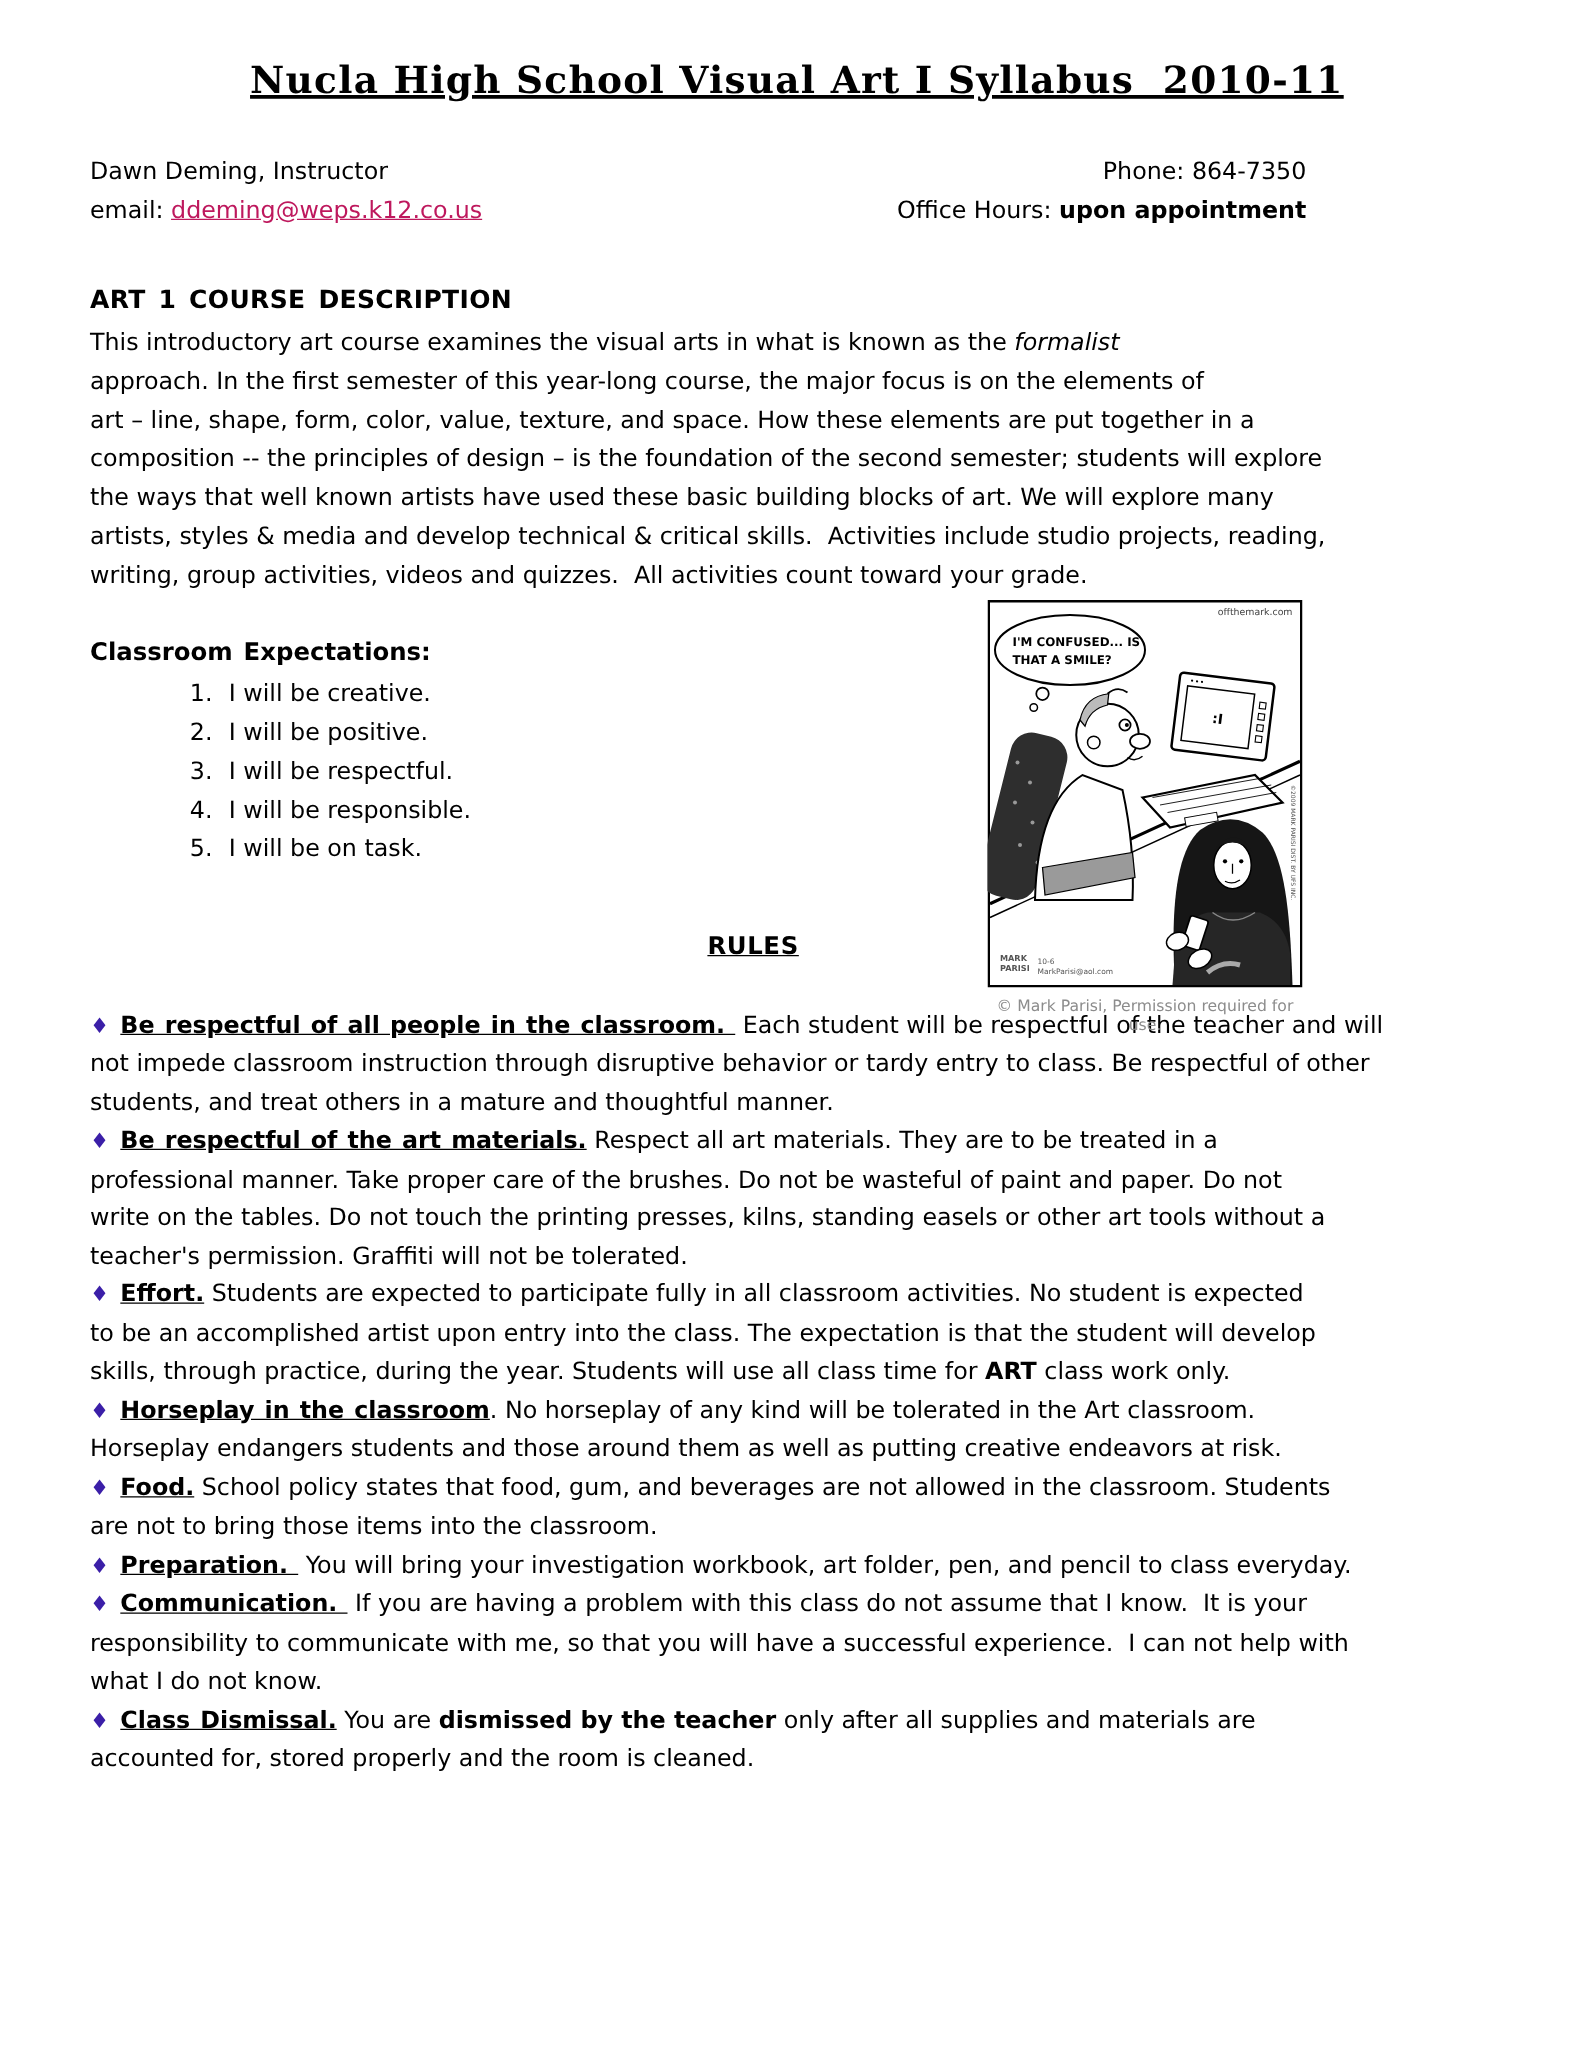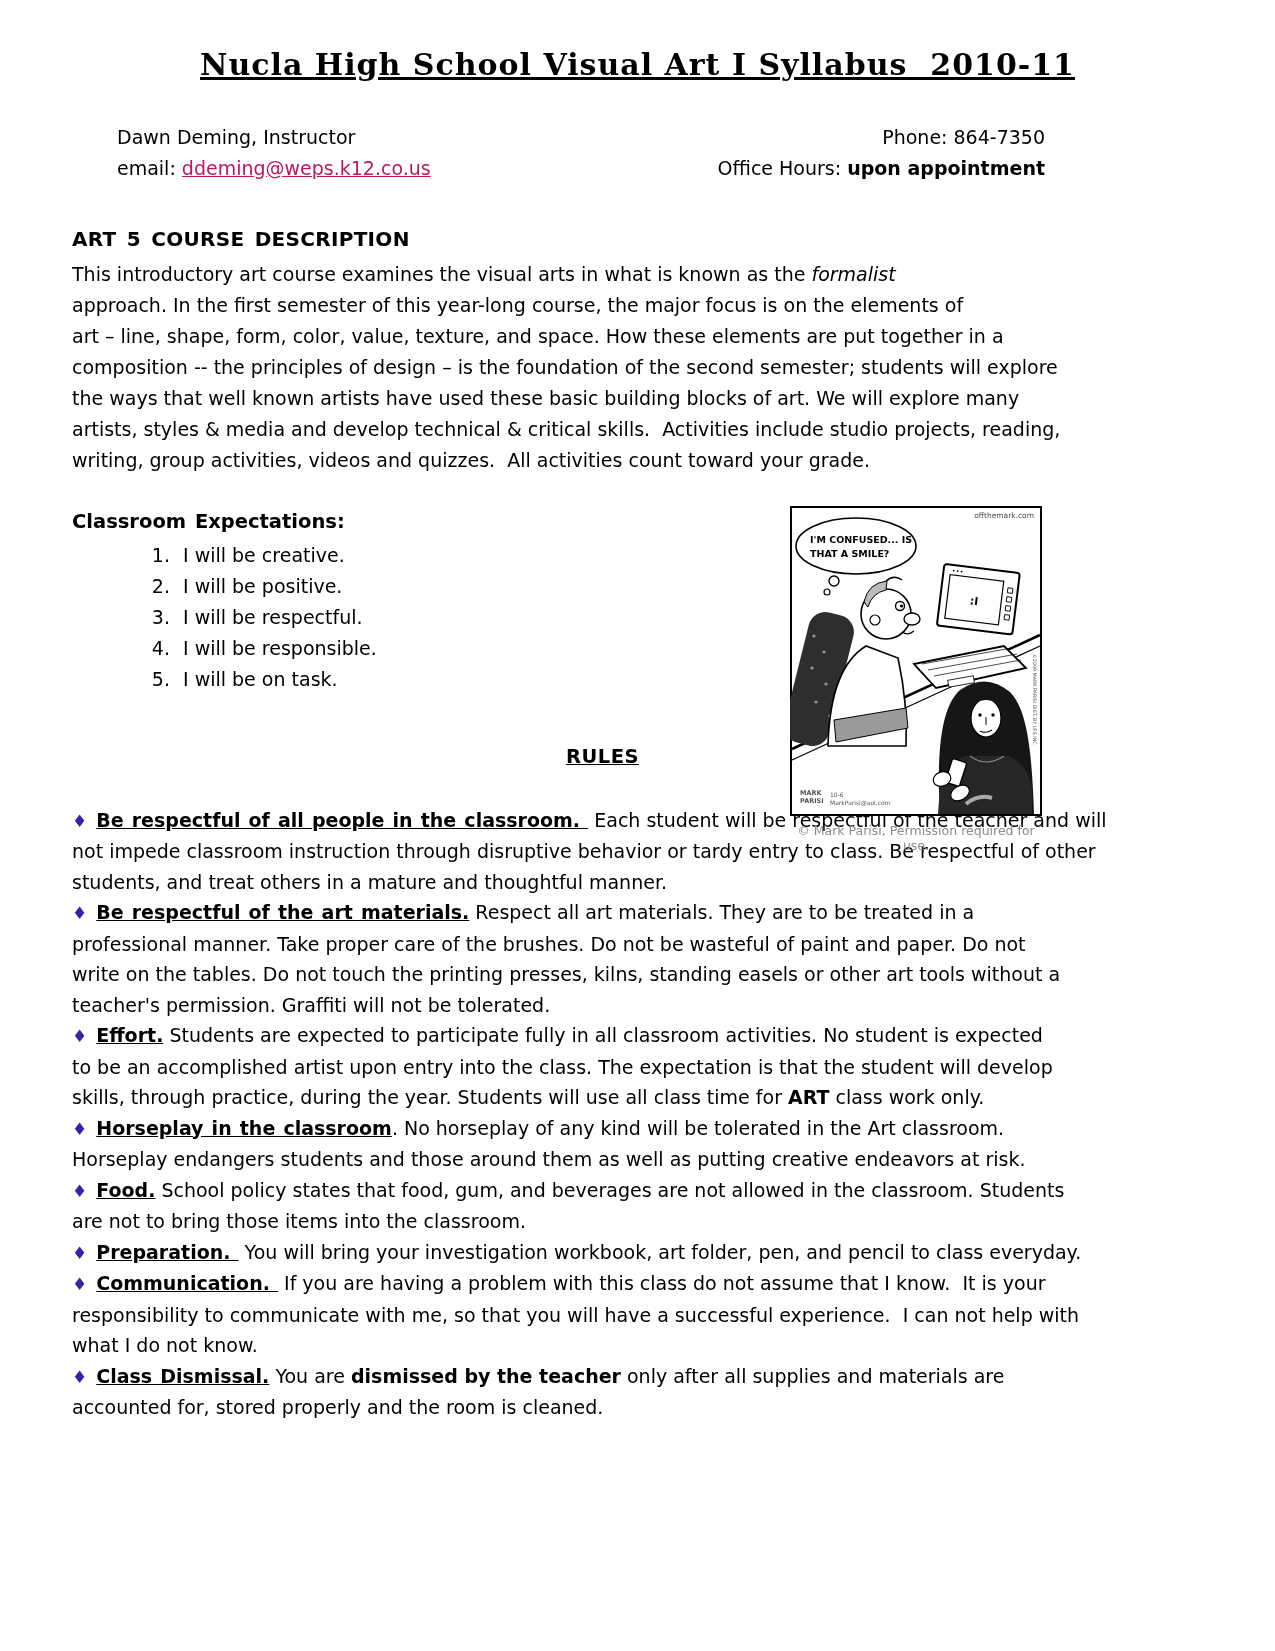--- a/index.html
+++ b/index.html
@@ -20,21 +20,21 @@
     text-align: center;
     font-family: "DejaVu Serif", "Liberation Serif", serif;
     font-size: 30px;
     font-weight: bold;
     letter-spacing: 1px;
     text-decoration: underline;
     white-space: pre;
     line-height: 1.25;
   }
 
-  .contact { margin-top: 38px; font-size: 19px; line-height: 31px; margin-left: 45px; }
+  .contact { margin-top: 38px; font-size: 19px; line-height: 31px; }
   .contact-row { display: flex; }
   .contact-left { flex: 1; }
   .contact-right { width: 400px; margin-right: 158px; text-align: right; }
   a.email-link { color: #be185d; text-decoration: underline; cursor: pointer; }
   .bold { font-weight: bold; }
 
   h2.course-heading {
     margin: 42px 0 0 0;
     font-size: 20px;
     font-weight: bold;
@@ -91,21 +91,21 @@
   .rule .lead {
     font-weight: bold;
     text-decoration: underline;
     word-spacing: 1.5px;
   }
   .rule .strong { font-weight: bold; }
 
   .cartoon-wrap {
     position: absolute;
     left: 790px;
-    top: 506px;
+    top: 480px;
     width: 252px;
   }
   .cartoon-caption {
     margin-top: 3px;
     text-align: center;
     font-size: 12.5px;
     color: #8c8c8c;
     line-height: 15px;
   }
   svg text { font-family: "DejaVu Sans", sans-serif; }
@@ -121,21 +121,21 @@
     <div class="contact-row">
       <div class="contact-left">Dawn Deming, Instructor</div>
       <div class="contact-right"><span>Phone:  </span><span>864-7350</span></div>
     </div>
     <div class="contact-row">
       <div class="contact-left"><span>email: </span><a class="email-link">ddeming@weps.k12.co.us</a></div>
       <div class="contact-right"><span>Office Hours: </span><span class="bold">upon appointment</span></div>
     </div>
   </div>
 
-  <h2 class="course-heading">ART 5 COURSE DESCRIPTION</h2>
+  <h2 class="course-heading">ART 1 COURSE DESCRIPTION</h2>
   <p class="course-desc"><span>This introductory art course examines the visual arts in what is known as the </span><span class="italic">formalist</span><span>
 approach. In the first semester of this year-long course, the major focus is on the elements of
 art – line, shape, form, color, value, texture, and space. How these elements are put together in a
 composition -- the principles of design – is the foundation of the second semester; students will explore
 the ways that well known artists have used these basic building blocks of art. We will explore many
 artists, styles &amp; media and develop technical &amp; critical skills.  Activities include studio projects, reading,
 writing, group activities, videos and quizzes.  All activities count toward your grade.</span></p>
 
   <h3 class="expect-heading">Classroom Expectations:</h3>
   <ol class="expect-list">

